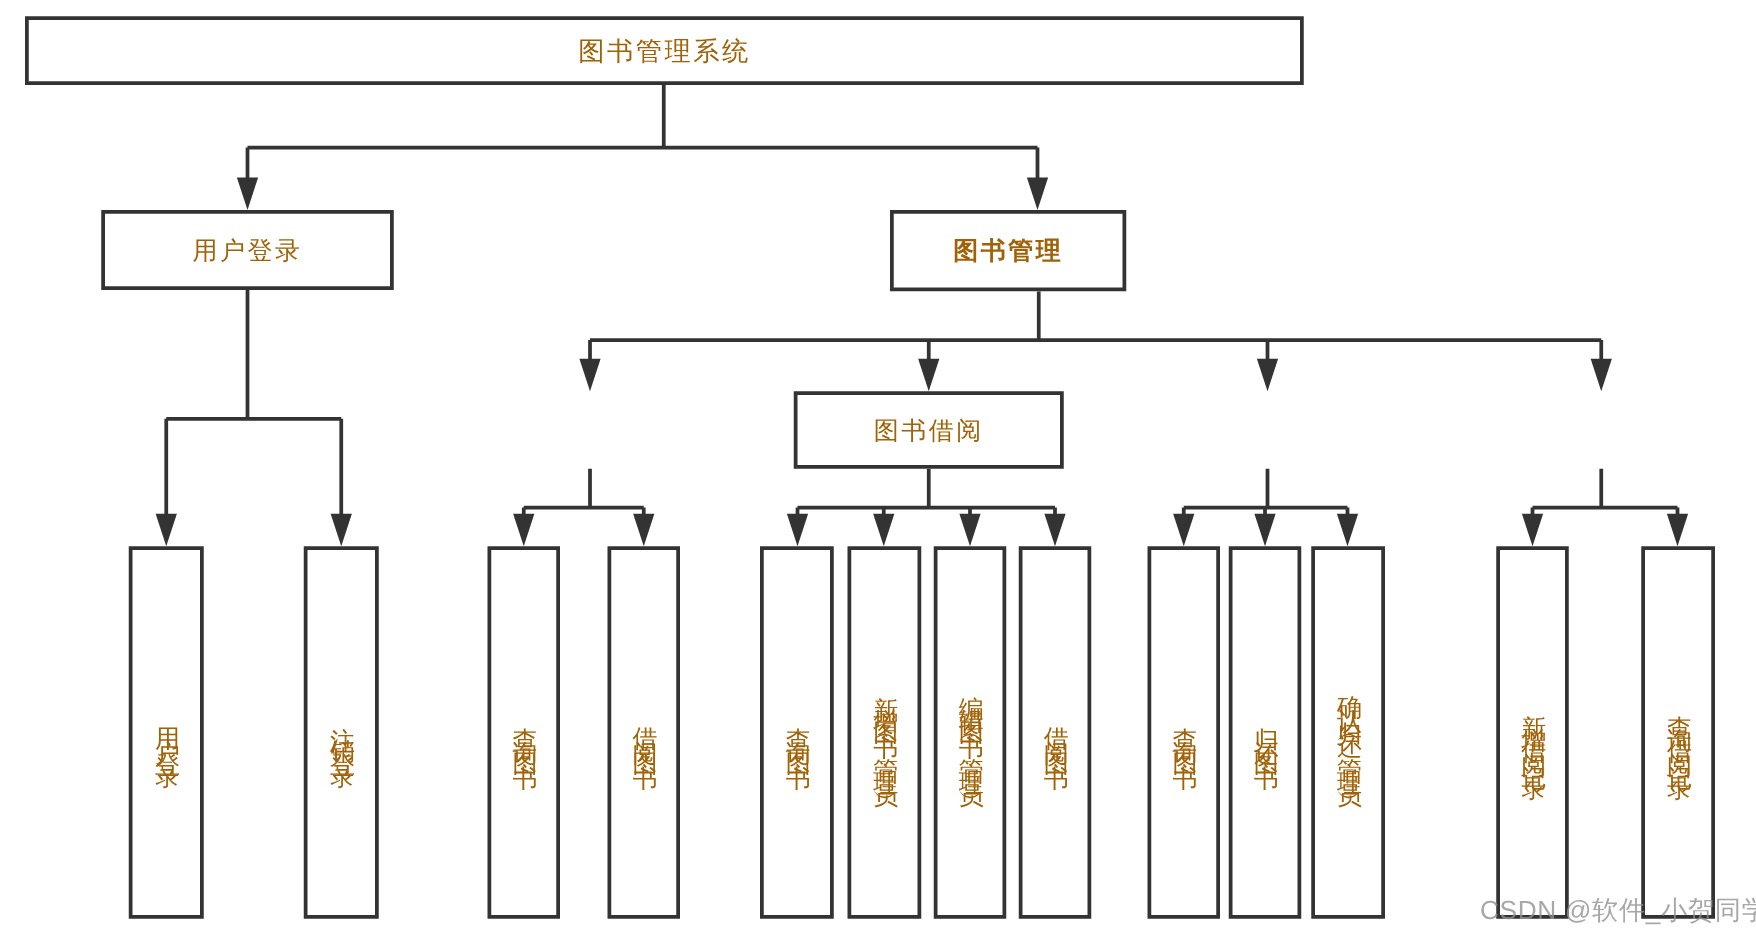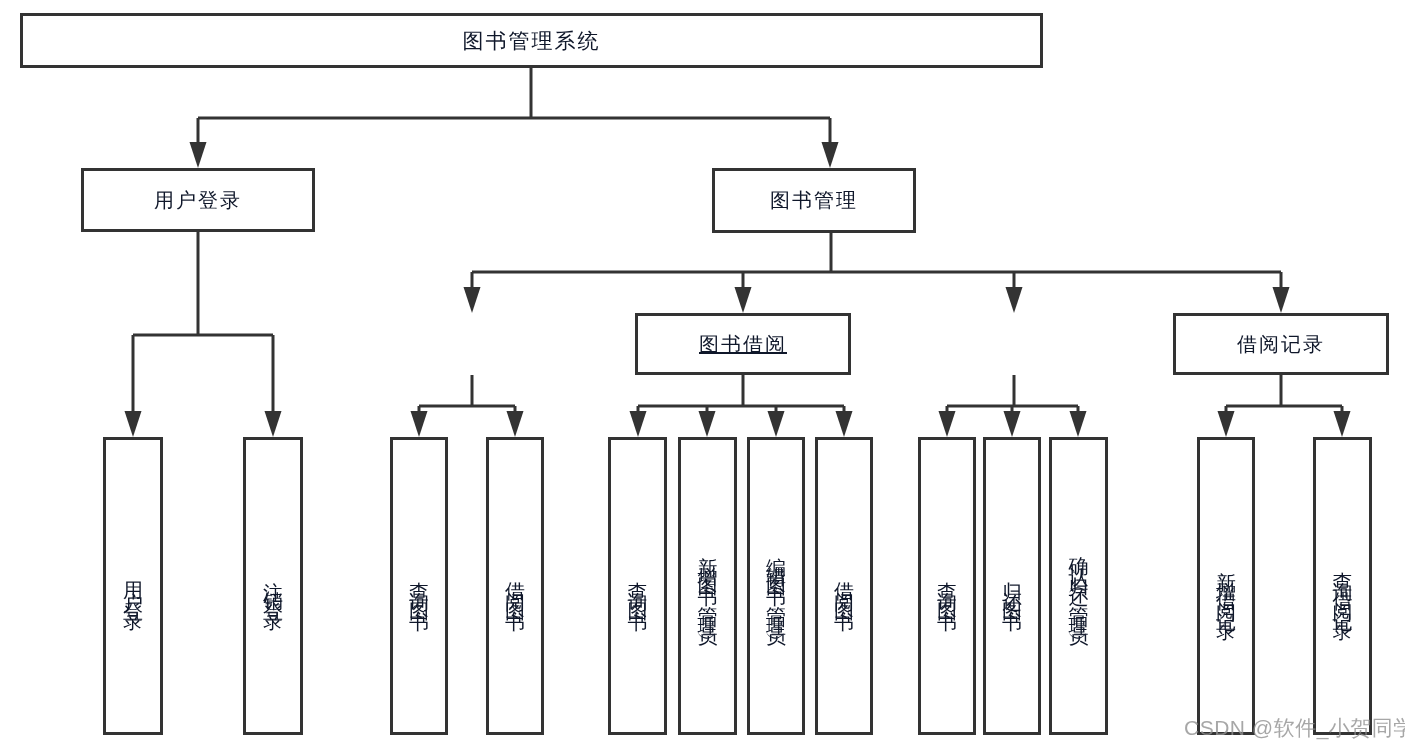--- a/index.html
+++ b/index.html
@@ -24,21 +24,21 @@
     height: 747px;
   }
   .node {
     position: absolute;
     box-sizing: border-box;
     border: 3px solid #333333;
     background: #ffffff;
     display: flex;
     align-items: center;
     justify-content: center;
-    color: #0f172a;
+    color: #a16207;
     font-size: 20px;
     z-index: 2;
   }
   .node.h span {
     white-space: nowrap;
     letter-spacing: 2px;
   }
   .node.v span {
     writing-mode: vertical-lr;
     text-orientation: mixed;
@@ -132,29 +132,26 @@
       </g>
     </svg>
 
   <div class="node h root-title" style="left:20px; top:13px; width:1023px; height:55px;">
     <span>图书管理系统</span>
   </div>
 
   <div class="node h" style="left:81px; top:168px; width:234px; height:64px;">
     <span>用户登录</span>
   </div>
-  <div class="node h" style="left:712px; top:168px; width:204px; height:65px;">
+  <div class="node h" style="left:712px; top:168px; width:189px; height:65px;font-weight:bold;">
     <span>图书管理</span>
   </div>
 
-  <div class="node h" style="left:635px; top:313px; width:216px; height:62px;text-decoration:underline;">
+  <div class="node h" style="left:635px; top:313px; width:216px; height:62px;">
     <span>图书借阅</span>
-  </div>
-  <div class="node h" style="left:1173px; top:313px; width:216px; height:62px;">
-    <span>借阅记录</span>
   </div>
 
   <div class="node v" style="left:103px; top:437px; width:60px; height:298px;">
     <span>用户登录</span>
   </div>
   <div class="node v" style="left:243px; top:437px; width:60px; height:298px;">
     <span>注销登录</span>
   </div>
 
   <div class="node v" style="left:390px; top:437px; width:58px; height:298px;">

